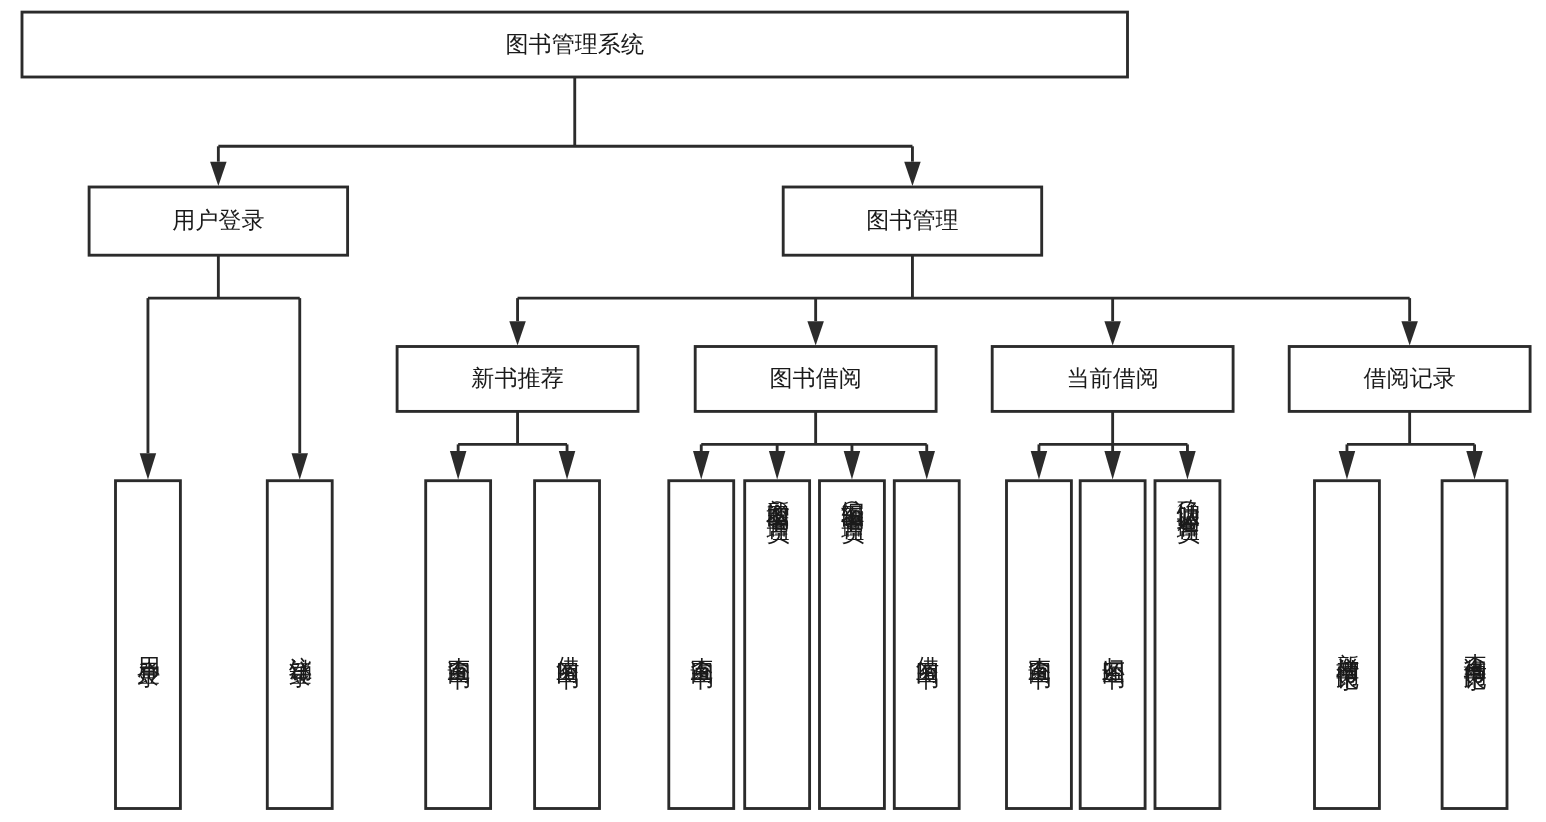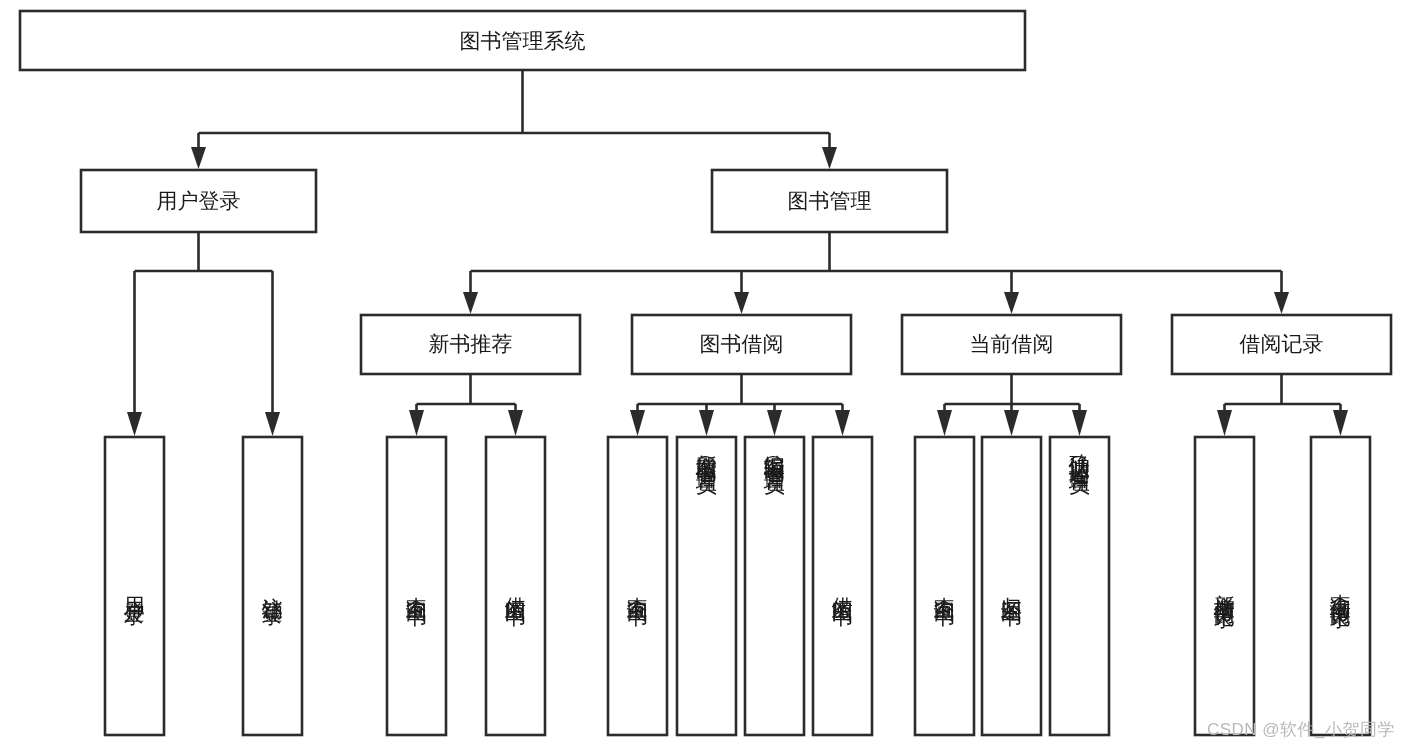--- a/index.html
+++ b/index.html
@@ -226,14 +226,13 @@
   <div class="leaf-label-wrap" style="left:1050px; top:437px; width:59px; height:298px; align-items:flex-start;">
     <span class="leaf-label">确认归还（管理员）</span>
   </div>
   <div class="leaf-label-wrap" style="left:1195px; top:437px; width:59px; height:298px;">
     <span class="leaf-label">新增借阅记录</span>
   </div>
   <div class="leaf-label-wrap" style="left:1311px; top:437px; width:59px; height:298px;">
     <span class="leaf-label">查询借阅记录</span>
   </div>
 
-  <div class="watermark">CSDN @软件_小贺同学</div>
 </div>
 
 </body></html>

